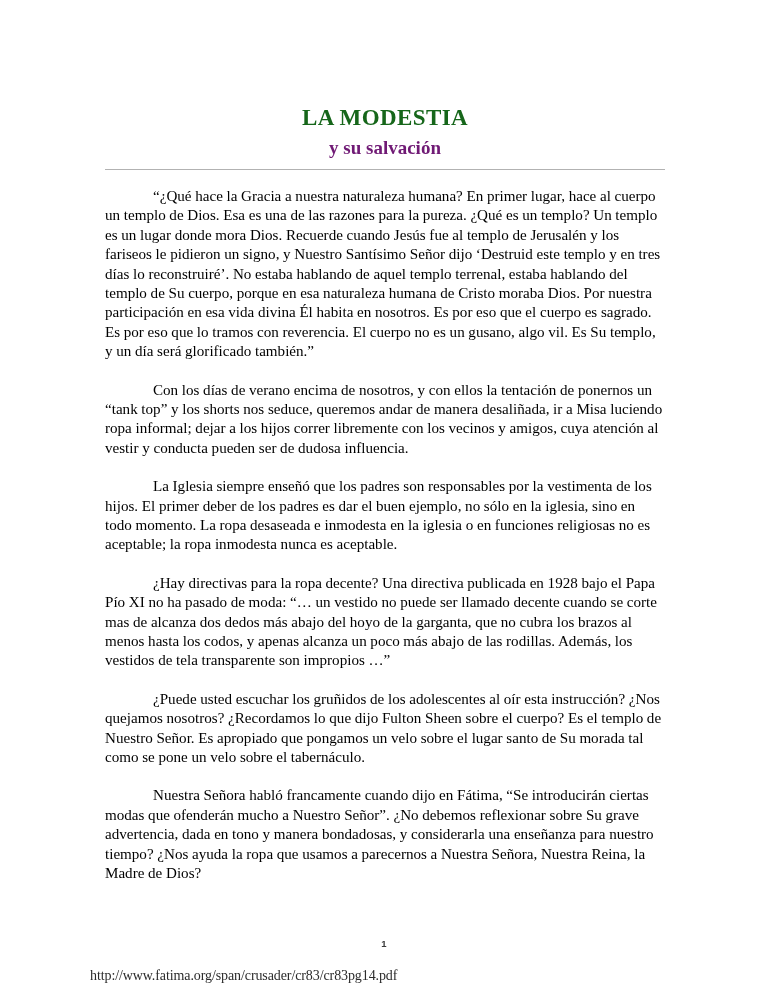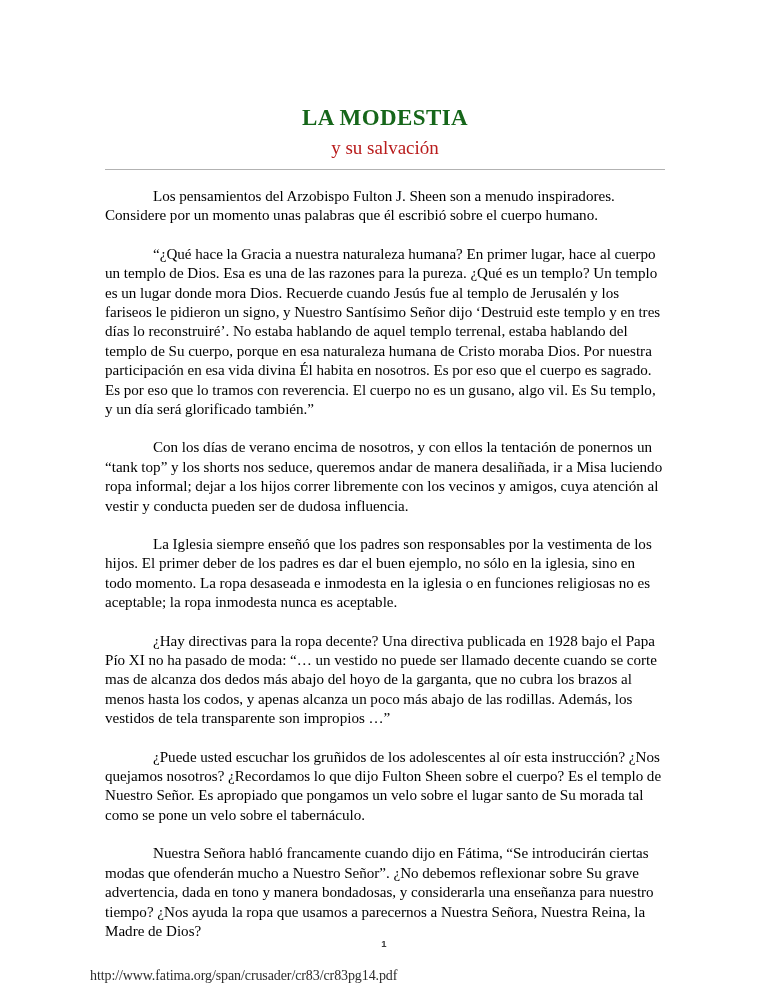--- a/index.html
+++ b/index.html
@@ -42,22 +42,22 @@
     font-size: 23px;
     font-weight: bold;
     color: #16661a;
     letter-spacing: 0.4px;
     line-height: 1.18;
     margin: 0;
   }
   .doc-subtitle {
     font-family: "Liberation Serif", "DejaVu Serif", serif;
     font-size: 19px;
-    font-weight: normal;
-    color: #b91c1c;
+    font-weight: bold;
+    color: #701a75;
     line-height: 1.2;
     margin: 6px 0 0 0;
   }
 
   
   .byline {
     margin-top: 28px;
     text-align: right;
     font-size: 13.5px;
     font-style: italic;
@@ -124,21 +124,20 @@
 
     <div class="title-block">
       <h1 class="doc-title">LA MODESTIA</h1>
       <h2 class="doc-subtitle">y su salvación</h2>
     </div>
 
 
     <div class="divider"></div>
 
     <div class="body-copy">
-      <p class="para">Los pensamientos del Arzobispo Fulton J. Sheen son a menudo inspiradores. Considere por un momento unas palabras que él escribió sobre el cuerpo humano.</p>
       <p class="para">“¿Qué hace la Gracia a nuestra naturaleza humana? En primer lugar, hace al cuerpo un templo de Dios. Esa es una de las razones para la pureza. ¿Qué es un templo? Un templo es un lugar donde mora Dios. Recuerde cuando Jesús fue al templo de Jerusalén y los fariseos le pidieron un signo, y Nuestro Santísimo Señor dijo ‘Destruid este templo y en tres días lo reconstruiré’. No estaba hablando de aquel templo terrenal, estaba hablando del templo de Su cuerpo, porque en esa naturaleza humana de Cristo moraba Dios. Por nuestra participación en esa vida divina Él habita en nosotros. Es por eso que el cuerpo es sagrado. Es por eso que lo tramos con reverencia. El cuerpo no es un gusano, algo vil. Es Su templo, y un día será glorificado también.”</p>
       <p class="para">Con los días de verano encima de nosotros, y con ellos la tentación de ponernos un “tank top” y los shorts nos seduce, queremos andar de manera desaliñada, ir a Misa luciendo ropa informal; dejar a los hijos correr libremente con los vecinos y amigos, cuya atención al vestir y conducta pueden ser de dudosa influencia.</p>
       <p class="para">La Iglesia siempre enseñó que los padres son responsables por la vestimenta de los hijos. El primer deber de los padres es dar el buen ejemplo, no sólo en la iglesia, sino en todo momento. La ropa desaseada e inmodesta en la iglesia o en funciones religiosas no es aceptable; la ropa inmodesta nunca es aceptable.</p>
       <p class="para">¿Hay directivas para la ropa decente? Una directiva publicada en 1928 bajo el Papa Pío XI no ha pasado de moda: “… un vestido no puede ser llamado decente cuando se corte mas de alcanza dos dedos más abajo del hoyo de la garganta, que no cubra los brazos al menos hasta los codos, y apenas alcanza un poco más abajo de las rodillas. Además, los vestidos de tela transparente son impropios …”</p>
       <p class="para">¿Puede usted escuchar los gruñidos de los adolescentes al oír esta instrucción? ¿Nos quejamos nosotros? ¿Recordamos lo que dijo Fulton Sheen sobre el cuerpo? Es el templo de Nuestro Señor. Es apropiado que pongamos un velo sobre el lugar santo de Su morada tal como se pone un velo sobre el tabernáculo.</p>
       <p class="para">Nuestra Señora habló francamente cuando dijo en Fátima, “Se introducirán ciertas modas que ofenderán mucho a Nuestro Señor”.  ¿No debemos reflexionar sobre Su grave advertencia, dada en tono y manera bondadosas, y considerarla una enseñanza para nuestro tiempo? ¿Nos ayuda la ropa que usamos a parecernos a Nuestra Señora, Nuestra Reina, la Madre de Dios?</p>
     </div>
 
   </div>
 

